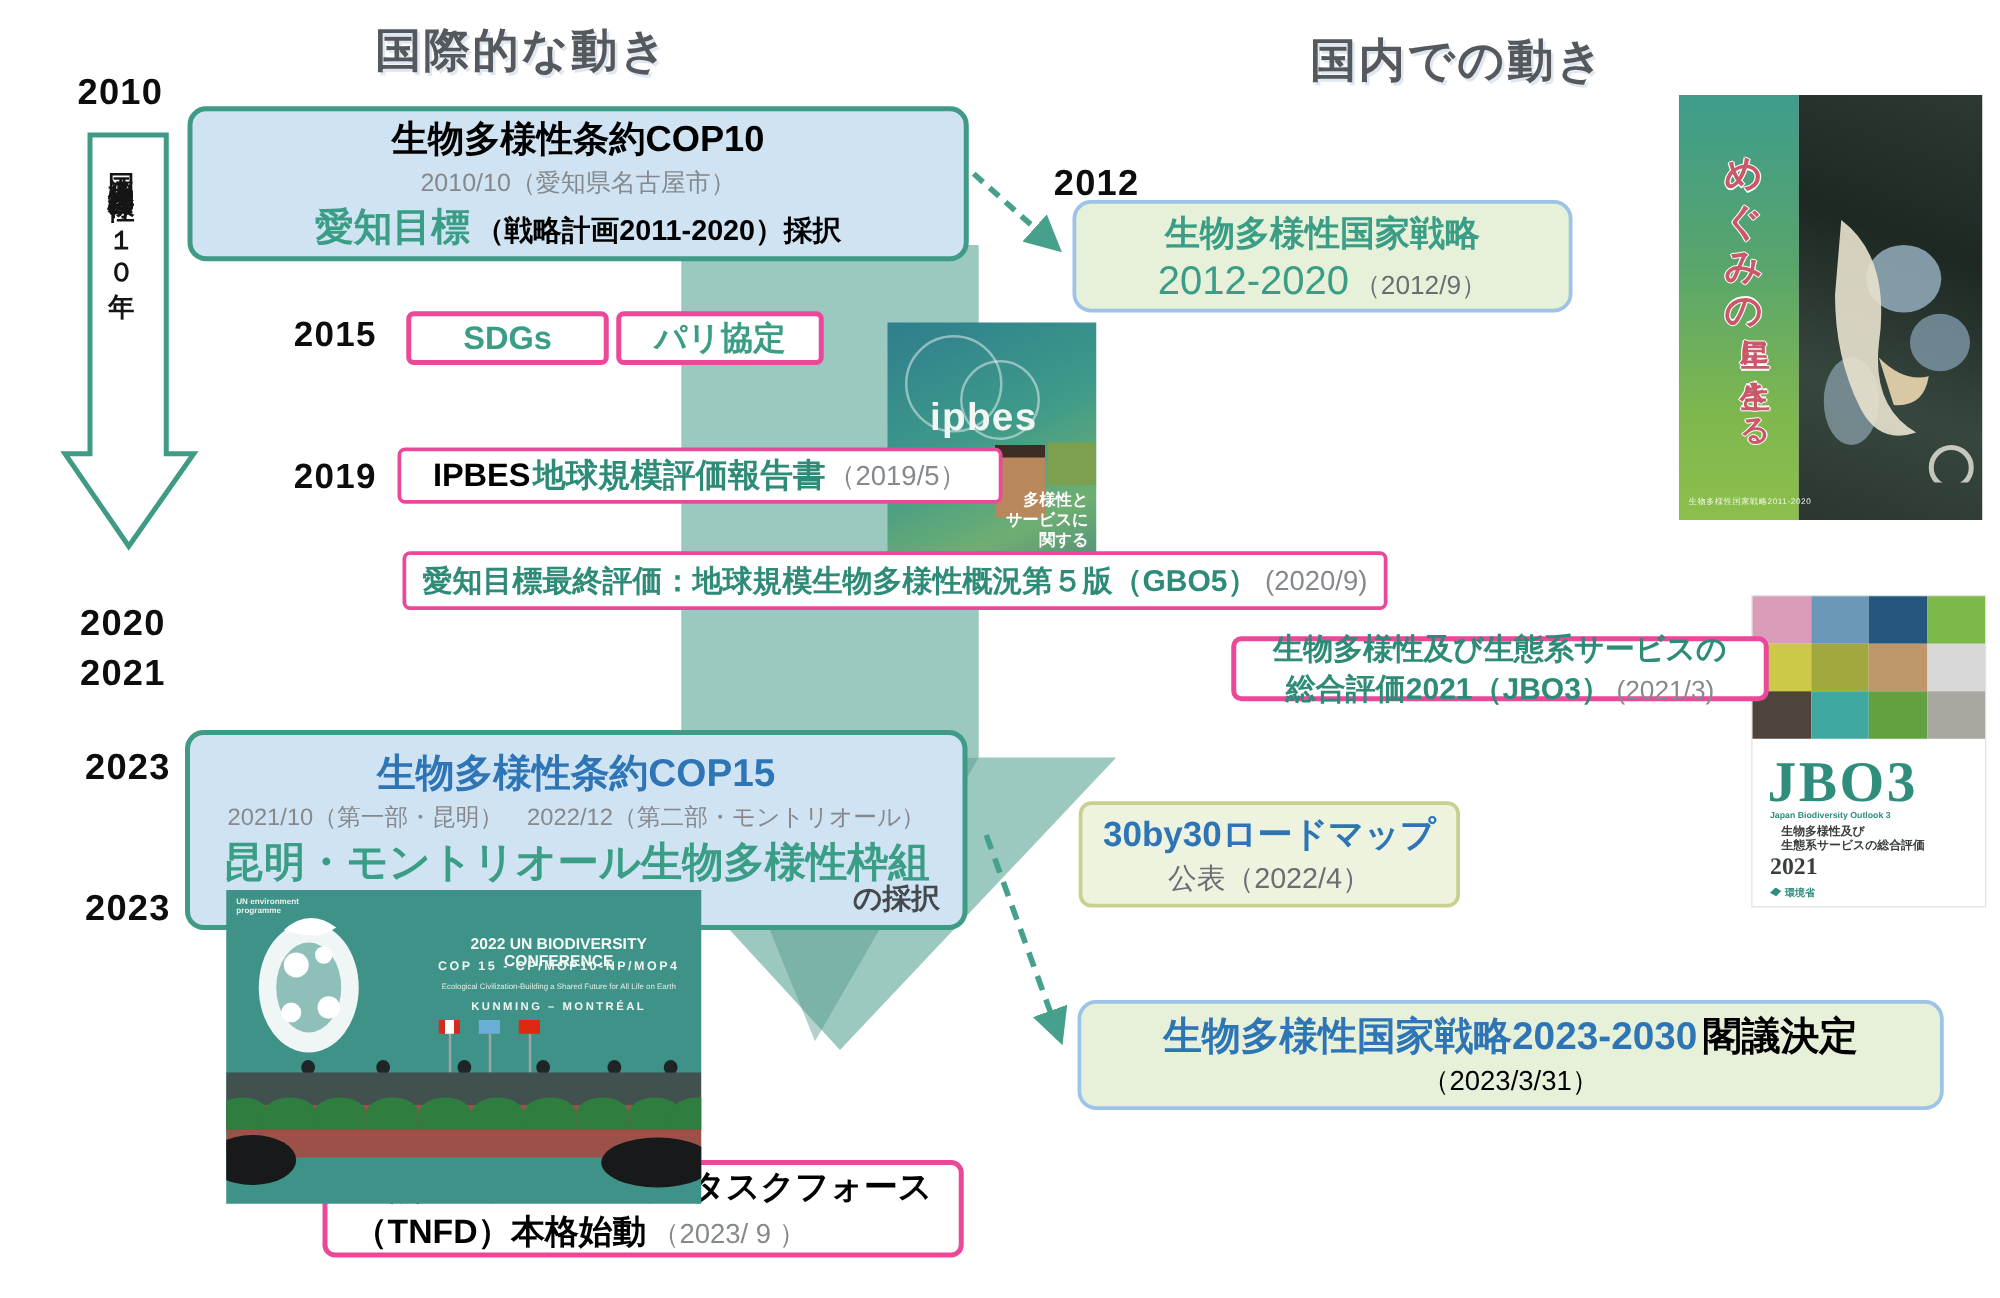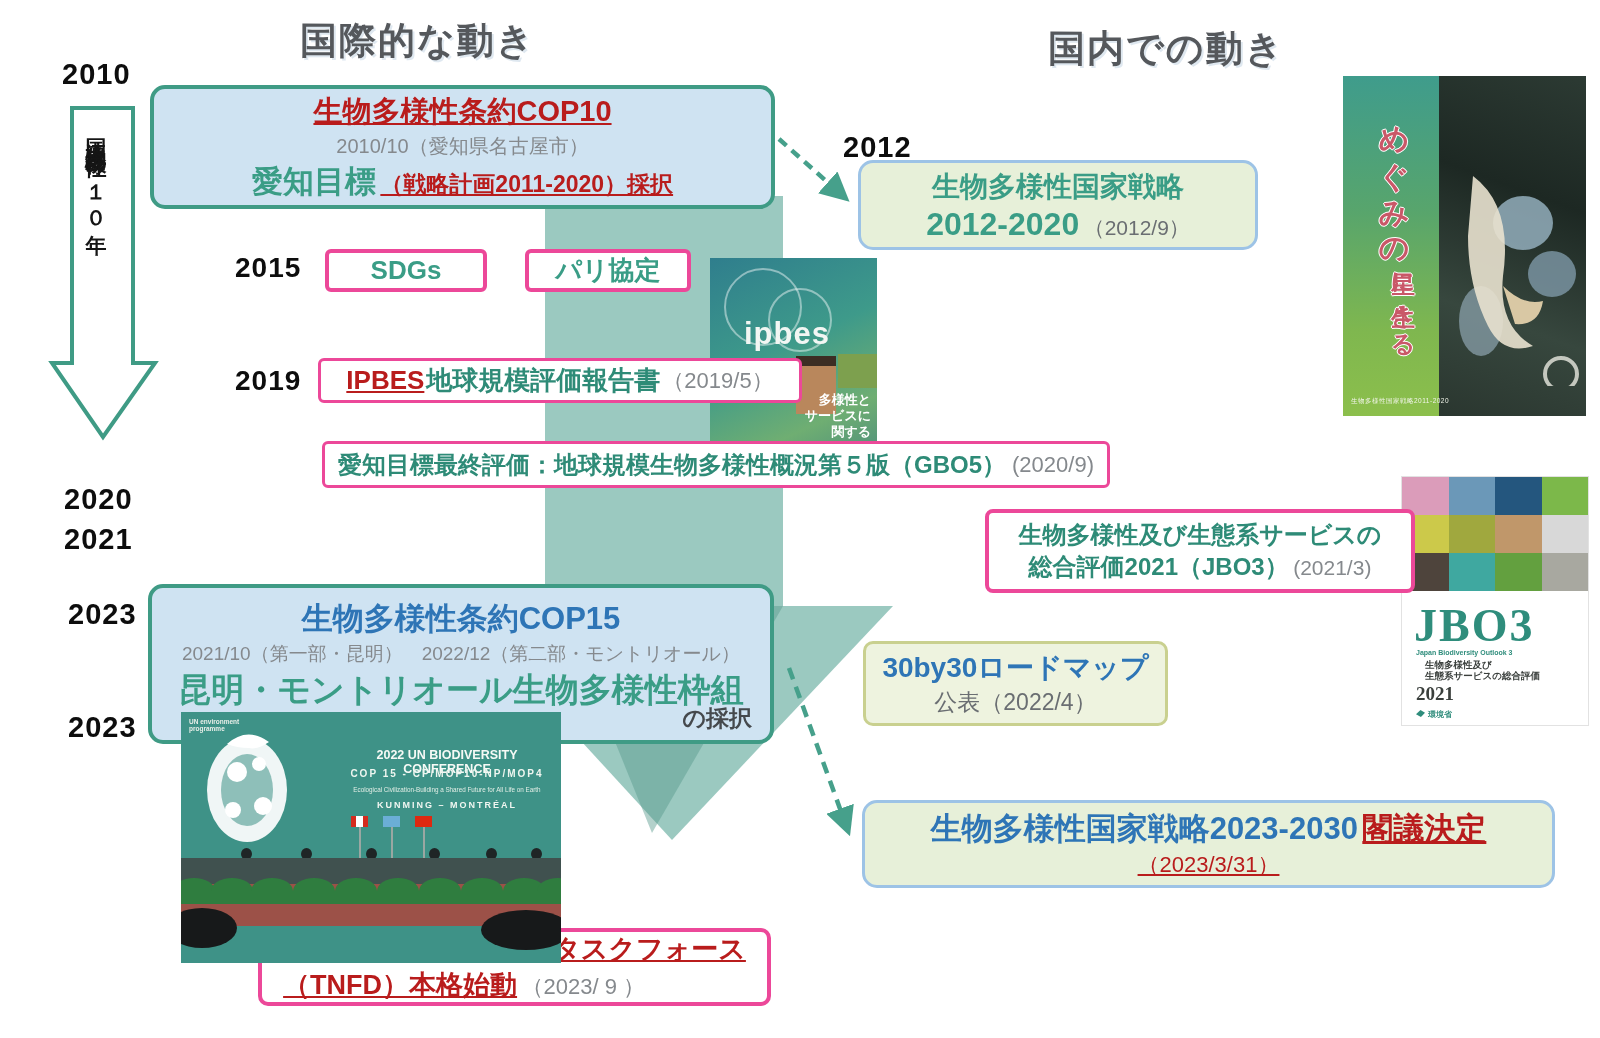--- a/index.html
+++ b/index.html
@@ -6,21 +6,21 @@
   #canvas{position:relative;width:1600px;height:1038px;background:#ffffff;overflow:hidden;
           font-family:"Liberation Sans","DejaVu Sans",sans-serif;}
   .abs{position:absolute;box-sizing:border-box;}
   .sec-title{font-size:37px;font-weight:800;color:#55585c;text-shadow:2px 2px 0 #dfe8f0;letter-spacing:2px;z-index:2;}
   .year{font-size:29px;font-weight:800;color:#0d0d0d;z-index:2;letter-spacing:1px;}
   .box{display:flex;flex-direction:column;align-items:center;justify-content:center;z-index:3;}
   .teal-box{background:#ffffff;border:3px solid #ec4899;border-radius:6px;}
   .blue-box{background:#cfe3f2;border:4px solid #3f9b85;border-radius:15px;}
   .lg-box{background:#e7f0d9;border:3px solid #9dc3e6;border-radius:15px;}
   .teal-t{color:#2e8b77;}
-  .dark-t{color:#b91c1c;text-decoration:underline;}
+  .dark-t{color:#000000;}
   .gray-t{color:#85898d;}
   .blue-t{color:#2e75b6;}
   svg.layer{position:absolute;left:0;top:0;z-index:1;}
   svg.arrows{position:absolute;left:0;top:0;z-index:6;}
   
   .decade-text{writing-mode:vertical-rl;text-orientation:upright;font-size:21px;font-weight:600;color:#151515;
                letter-spacing:3px;z-index:2;}
   
   .ipbes{left:710px;top:258px;width:167px;height:198px;z-index:2;
          background:linear-gradient(155deg,#2f7e8d 0%,#3e9a8a 45%,#6fae72 78%,#4f907b 100%);overflow:hidden;}
@@ -102,29 +102,29 @@
     <div style="font-size:20px;margin-top:1px;" class="gray-t">2010/10（愛知県名古屋市）</div>
     <div style="margin-top:1px;">
       <span style="font-size:31px;font-weight:800;color:#3a9d86;">愛知目標</span>
       <span style="font-size:23px;font-weight:800;" class="dark-t">（戦略計画2011-2020）採択</span>
     </div>
   </div>
 
   <div class="abs box lg-box" style="left:858px;top:160px;width:400px;height:90px;">
     <div style="font-size:28px;font-weight:800;color:#3a9d86;">生物多様性国家戦略</div>
     <div>
-      <span style="font-size:32px;font-weight:700;color:#3a9d86;">2012-2020</span>
+      <span style="font-size:32px;font-weight:400;color:#3a9d86;">2012-2020</span>
       <span style="font-size:21px;color:#6a6e72;">（2012/9）</span>
     </div>
   </div>
 
   <div class="abs box teal-box" style="left:325px;top:249px;width:162px;height:43px;border-width:4px;">
     <span style="font-size:26px;font-weight:800;color:#3a9d86;">SDGs</span>
   </div>
-  <div class="abs box teal-box" style="left:525px;top:249px;width:166px;height:43px;border-width:4px;">
+  <div class="abs box teal-box" style="left:493px;top:249px;width:166px;height:43px;border-width:4px;">
     <span style="font-size:26px;font-weight:800;color:#3a9d86;">パリ協定</span>
   </div>
 
   <div class="abs ipbes">
     <span class="circ" style="left:14px;top:10px;width:74px;height:74px;"></span>
     <span class="circ" style="left:58px;top:30px;width:60px;height:60px;"></span>
     <div class="ipbes-logo">ipbes</div>
     <div class="ipbes-face"></div>
     <div class="ipbes-land"></div>
     <div class="ipbes-cap">
@@ -139,21 +139,21 @@
     <span style="font-size:26px;font-weight:800;" class="dark-t">IPBES</span>
     <span style="font-size:26px;font-weight:800;" class="teal-t">地球規模評価報告書</span>
     <span style="font-size:22px;" class="gray-t">（2019/5）</span>
   </div>
 
   <div class="abs box teal-box" style="left:322px;top:441px;width:788px;height:47px;flex-direction:row;gap:6px;">
     <span style="font-size:24px;font-weight:800;" class="teal-t">愛知目標最終評価：地球規模生物多様性概況第５版（GBO5）</span>
     <span style="font-size:22px;" class="gray-t">(2020/9)</span>
   </div>
 
-  <div class="abs box teal-box" style="left:985px;top:509px;width:430px;height:84px;border-width:4px;border-radius:8px;">
+  <div class="abs box teal-box" style="left:985px;top:509px;width:430px;height:52px;border-width:4px;border-radius:8px;">
     <div style="font-size:24px;font-weight:800;" class="teal-t">生物多様性及び生態系サービスの</div>
     <div>
       <span style="font-size:24px;font-weight:800;" class="teal-t">総合評価2021（JBO3）</span>
       <span style="font-size:21px;" class="gray-t">(2021/3)</span>
     </div>
   </div>
 
   <div class="abs jbo3c">
     <div class="grid">
       <span style="background:#db9cba;"></span>

